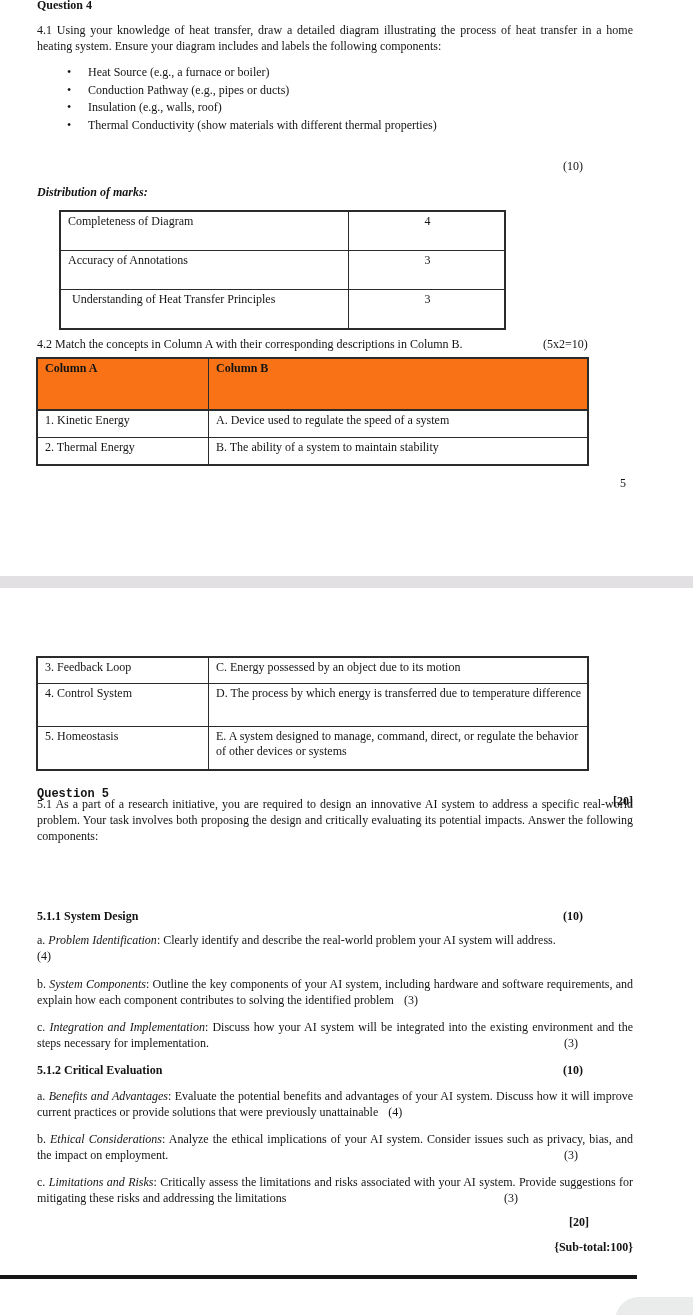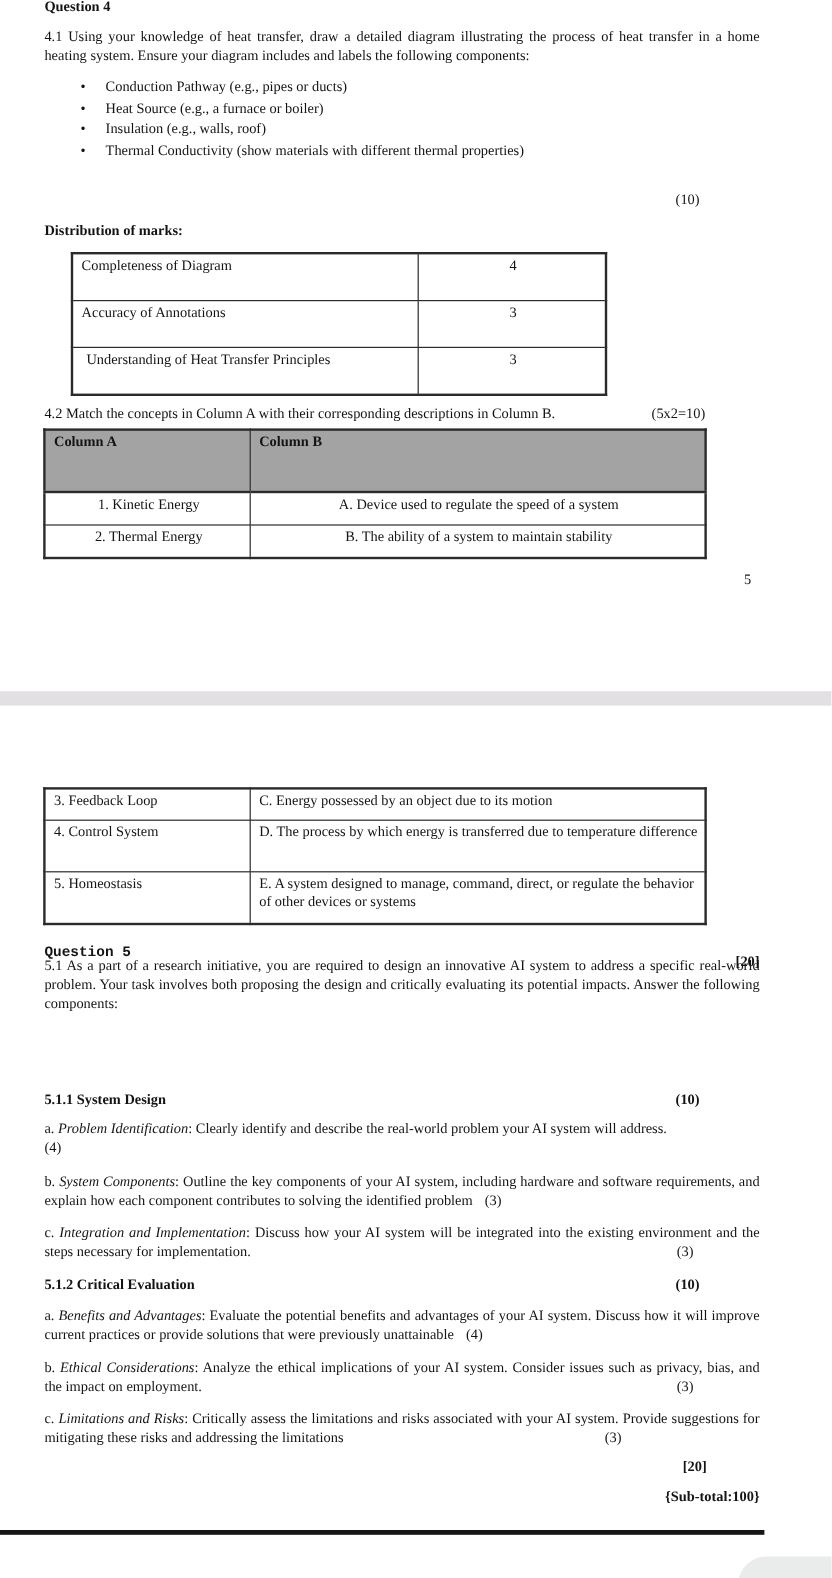--- a/index.html
+++ b/index.html
@@ -20,22 +20,22 @@
   
   table{border-collapse:collapse;table-layout:fixed;}
   .doc-table{border:2px solid #2b2b2b;}
   .doc-table td{border:1px solid #2b2b2b;vertical-align:top;padding:2px 5px 2px 7px;line-height:15px;}
   .marks-table{width:447px;}
   .marks-table .c1{width:275px;}
   .marks-table td{height:34px;}
   .marks-table .val{text-align:center;}
   .match-table{width:553px;}
   .match-table .c1{width:158px;}
-  .match-table .head td{background:#a3a3a3;height:46px;font-weight:bold;border-bottom:2px solid #2b2b2b;}
-  .match-table .r td{height:22px;text-align:center;}
+  .match-table .head td{background:#f97316;height:46px;font-weight:bold;border-bottom:2px solid #2b2b2b;}
+  .match-table .r td{height:22px;}
   .cont-table .r1 td{height:21px;}
   .cont-table .r2 td{height:38px;}
   .cont-table .r3 td{height:38px;}
   
   .inline-marks{display:inline-block;margin-left:10px;}
   .float-marks{float:right;margin-right:55px;}
   .float-marks-deep{float:right;margin-right:115px;}
   
   .band{left:0;top:576px;width:693px;height:12px;background:#e2e0e3;}
   
@@ -48,29 +48,29 @@
   .heading-row .hr-marks{float:right;margin-right:50px;font-weight:bold;}
 </style>
 </head>
 <body>
 
 <div class="abs b" style="left:37px;top:-2px;line-height:14px;">Question 4</div>
 
 <div class="abs para" style="left:37px;top:22px;">4.1 Using your knowledge of heat transfer, draw a detailed diagram illustrating the process of heat transfer in a home heating system. Ensure your diagram includes and labels the following components:</div>
 
 <div class="abs bullets">
+  <div>Heat Source (e.g., a furnace or boiler)</div>
   <div>Conduction Pathway (e.g., pipes or ducts)</div>
-  <div>Heat Source (e.g., a furnace or boiler)</div>
   <div>Insulation (e.g., walls, roof)</div>
   <div>Thermal Conductivity (show materials with different thermal properties)</div>
 </div>
 
 <div class="abs right" style="left:37px;top:159px;padding-right:50px;box-sizing:border-box;">(10)</div>
 
-<div class="abs b" style="left:37px;top:185px;">Distribution of marks:</div>
+<div class="abs b" style="left:37px;top:185px;font-style:italic;">Distribution of marks:</div>
 
 <table class="abs doc-table marks-table" style="left:36px;top:210px;margin-left:23px;">
   <tbody>
       <tr>
     <td class="c1">Completeness of Diagram</td>
     <td class="val">4</td>
   </tr>
   <tr>
     <td class="c1">Accuracy of Annotations</td>
     <td class="val">3</td>

